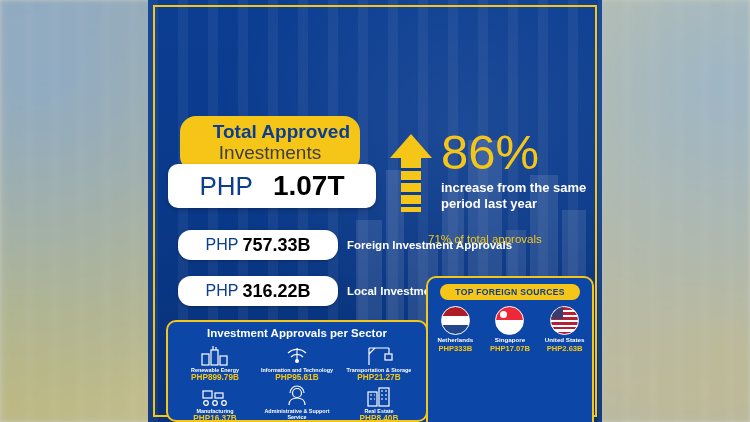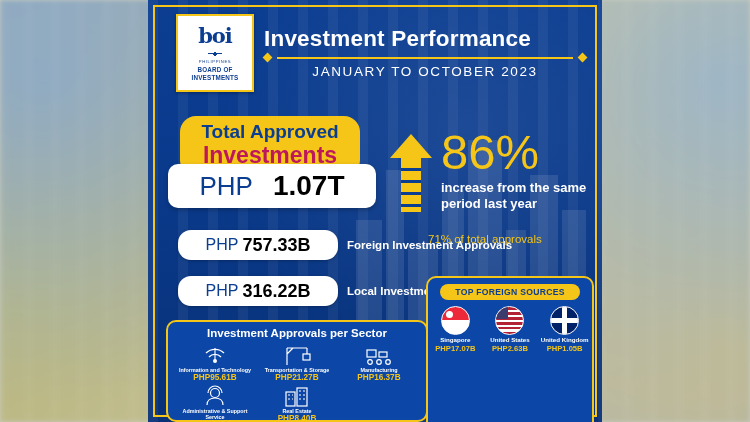--- a/index.html
+++ b/index.html
@@ -64,22 +64,22 @@
   .rule{display:flex;align-items:center;gap:6px;margin:4px 0 3px;}
   .rule .ln{height:2px;background:#f5c518;flex:1;}
   .rule .dot{width:7px;height:7px;background:#f5c518;transform:rotate(45deg);flex:0 0 auto;}
   .h-sub{color:#fff;font-size:13.5px;letter-spacing:1.6px;text-align:center;}
 
   
   .total-pill{
     position:absolute;left:32px;top:116px;width:180px;background:#f5c518;
     border-radius:16px;padding:6px 10px 8px;box-sizing:border-box;text-align:center;
   }
-  .total-pill .l1{color:#0b3d91;font-weight:bold;font-size:19px;line-height:1.05;}
-  .total-pill .l2{color:#be185d;font-size:23px;line-height:1.15;font-weight:bold;}
+  .total-pill .l1{color:#0b3d91;font-weight:bold;font-size:19px;line-height:1.05;text-align:right;}
+  .total-pill .l2{color:#404040;font-size:19px;line-height:1.15;}
 
   .amount-box{
     position:absolute;left:20px;top:164px;width:208px;height:44px;background:#fff;border-radius:10px;
     display:flex;align-items:center;justify-content:center;box-shadow:0 2px 4px rgba(0,0,0,.25);
   }
   .amount-box span{color:#0b3d91;font-size:26px;}
   .amount-box b{font-size:28px;margin-left:20px;}
 
   
   .arrow{position:absolute;left:242px;top:134px;width:42px;height:78px;}
@@ -153,37 +153,20 @@
       <i style="left:34px;width:18px;height:170px"></i>
       <i style="left:56px;width:30px;height:96px"></i>
       <i style="left:90px;width:22px;height:150px"></i>
       <i style="left:116px;width:34px;height:200px"></i>
       <i style="left:154px;width:20px;height:110px"></i>
       <i style="left:178px;width:28px;height:165px"></i>
       <i style="left:210px;width:24px;height:130px"></i>
     </div>
     <div class="frame"></div>
 
-    <div class="header">
-      <div class="logo">
-        <div class="boi">boi</div>
-        <div class="seal"></div>
-        <div class="ph">PHILIPPINES</div>
-        <div class="bd">BOARD OF INVESTMENTS</div>
-      </div>
-      <div class="titlewrap">
-        <div class="h-title">Investment Performance</div>
-        <div class="rule">
-          <span class="dot"></span>
-          <span class="ln"></span>
-          <span class="dot"></span>
-        </div>
-        <div class="h-sub">JANUARY TO OCTOBER 2023</div>
-      </div>
-    </div>
 
     <div class="total-pill">
       <div class="l1">Total Approved</div>
       <div class="l2">Investments</div>
     </div>
     <div class="amount-box">
       <span>PHP</span>
       <b>1.07T</b>
     </div>
 
@@ -213,41 +196,53 @@
       </div>
       <div class="lbl">Local Investment Approvals</div>
     </div>
 
     <div class="note">71% of total approvals</div>
 
     <div class="sources">
       <div class="hdr">TOP FOREIGN SOURCES</div>
       <div class="flags">
         <div class="fl">
+          <div class="circ f-nl"></div>
+          <div class="cty">Netherlands</div>
+          <div class="amt">PHP333B</div>
+        </div>
+        <div class="fl">
           <div class="circ f-sg"></div>
           <div class="cty">Singapore</div>
           <div class="amt">PHP17.07B</div>
         </div>
         <div class="fl">
           <div class="circ f-us"></div>
           <div class="cty">United States</div>
           <div class="amt">PHP2.63B</div>
         </div>
-        <div class="fl">
-          <div class="circ f-uk"></div>
-          <div class="cty">United Kingdom</div>
-          <div class="amt">PHP1.05B</div>
-        </div>
       </div>
     </div>
 
     <div class="sector">
       <div class="title">Investment Approvals per Sector</div>
       <div class="sgrid">
 
+        <div class="sit">
+          <div class="ic">
+            <svg width="30" height="22" viewBox="0 0 30 22">
+                <rect x="2" y="10" width="7" height="11" fill="none" stroke="#fff" stroke-width="1.2"></rect>
+                <rect x="11" y="6" width="7" height="15" fill="none" stroke="#fff" stroke-width="1.2"></rect>
+                <rect x="20" y="12" width="7" height="9" fill="none" stroke="#fff" stroke-width="1.2"></rect>
+                <path d="M13 6 V2 M16 6 V3" stroke="#fff" stroke-width="1.2"></path>
+              </svg>
+          </div>
+          <div class="nm">Renewable Energy</div>
+          <div class="am">PHP899.79B</div>
+        </div>
 
         <div class="sit">
           <div class="ic">
             <svg width="26" height="22" viewBox="0 0 26 22">
                 <circle cx="13" cy="17" r="2" fill="#fff"></circle>
                 <path d="M7 13a8 8 0 0 1 12 0" fill="none" stroke="#fff" stroke-width="1.3"></path>
                 <path d="M4 9a13 13 0 0 1 18 0" fill="none" stroke="#fff" stroke-width="1.3"></path>
                 <path d="M13 17 V4" stroke="#fff" stroke-width="1.1"></path>
               </svg>
           </div>

